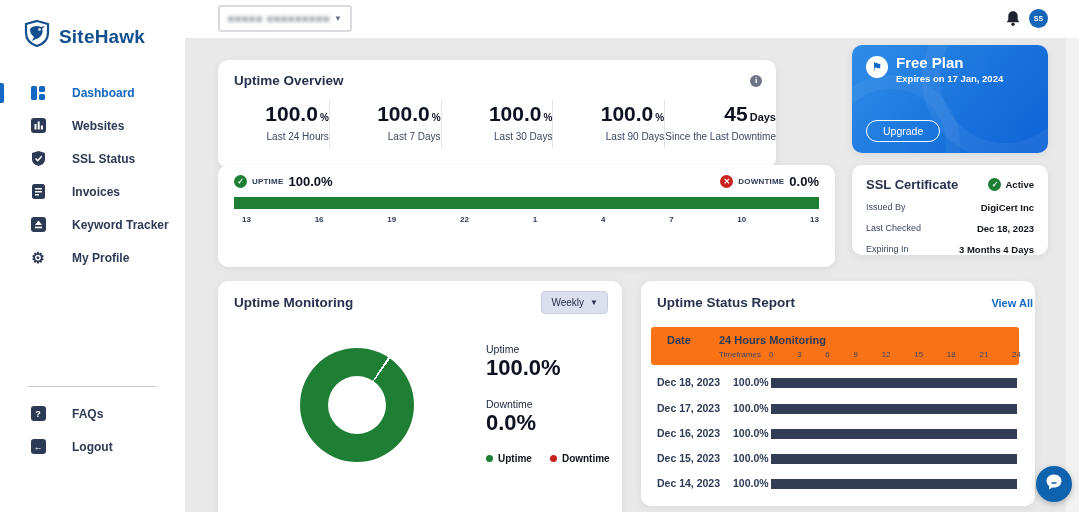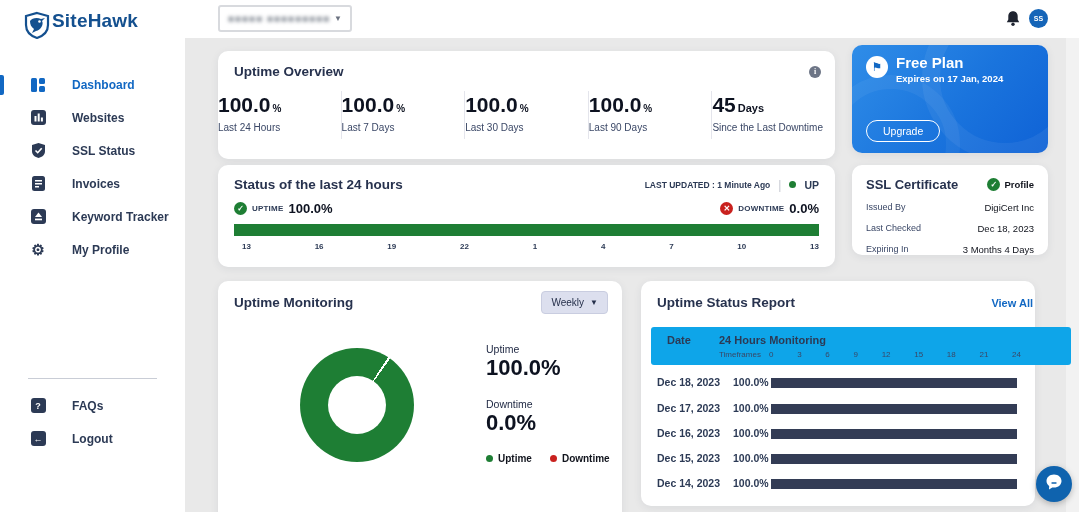--- a/index.html
+++ b/index.html
@@ -1,21 +1,21 @@
 <!DOCTYPE html>
 <html><head>
 <meta charset="utf-8">
 <style>
   * { margin:0; padding:0; box-sizing:border-box; }
   html,body { width:1079px; height:512px; overflow:hidden;
     font-family:"Liberation Sans", sans-serif; background:#ffffff; color:#2c3a55; }
 
   
   #sidebar { position:absolute; left:0; top:0; width:185px; height:512px; background:#fff; z-index:5; }
-  .logo-row { display:flex; align-items:flex-start; padding:10px 0 0 22px; }
+  .logo-row { display:flex; align-items:flex-end; gap:7px; padding:18px 0 0 22px; }
   .logo-text { font-size:19px; font-weight:bold; color:#14508f; letter-spacing:.2px; }
   #nav { margin-top:28px; }
   .nav-item { display:flex; align-items:center; gap:26px; height:33px; padding-left:30px;
     font-size:12px; font-weight:bold; color:#2c3a55; cursor:pointer; position:relative; }
   .nav-item.active { color:#1268c3; }
   .active-bar { position:absolute; left:0; top:7px; width:4px; height:20px; background:#1268c3; border-radius:0 2px 2px 0; }
   .ico-box { width:16px; height:16px; display:flex; align-items:center; justify-content:center; }
   .sq { width:15px; height:15px; background:#2c3a55; border-radius:3px; color:#fff;
     display:flex; align-items:center; justify-content:center; font-size:9px; font-weight:bold; }
   #sidebar-divider { margin:14px 28px 0 28px; border:none; border-top:1px solid #c9cdd6; }
@@ -34,26 +34,26 @@
     background:#1565b8; color:#fff; font-size:7px; font-weight:bold;
     display:flex; align-items:center; justify-content:center; cursor:pointer; }
 
   
   #main { position:absolute; left:185px; top:38px; width:894px; height:474px; background:#e9e9e9; }
   #scroll-track { position:absolute; right:0; top:0; width:13px; height:474px; background:#f2f2f2; }
   .card { position:absolute; background:#fff; border-radius:10px; box-shadow:0 2px 8px rgba(40,50,80,.08); }
   .card-title { font-size:13.5px; font-weight:bold; color:#27324e; }
 
   
-  #overview-card { left:33px; top:13px; width:617px; height:108px; }
+  #overview-card { left:33px; top:22px; width:558px; height:108px; }
   #overview-card .head { display:flex; justify-content:space-between; align-items:center; padding:13px 14px 0 16px; }
   .info-ico { width:12px; height:12px; border-radius:50%; background:#6d7586; color:#fff; font-size:8px;
     font-weight:bold; display:flex; align-items:center; justify-content:center; font-family:"Liberation Serif",serif; }
   #stats-row { display:flex; margin-top:12px; }
-  .stat { flex:1; text-align:left; border-right:1px solid #e4e5ec; padding:2px 0 6px 0; }
+  .stat { flex:1; text-align:right; border-right:1px solid #e4e5ec; padding:2px 0 6px 0; }
   .stat:last-child { border-right:none; }
   .stat-value { font-size:21px; font-weight:bold; color:#0d1220; }
   .stat-unit { font-size:10px; font-weight:bold; color:#0d1220; margin-left:2px; }
   .stat-label { font-size:10px; color:#3a4766; margin-top:5px; }
 
   
   #plan-card { left:667px; top:7px; width:196px; height:108px; border-radius:10px; overflow:hidden;
     background:linear-gradient(130deg,#2f8de8 0%,#1a74dd 55%,#0f62d6 100%); color:#fff; }
   #plan-card::before { content:""; position:absolute; width:130px; height:130px; border-radius:50%;
     border:18px solid rgba(255,255,255,.06); right:-40px; top:-50px; }
@@ -93,21 +93,21 @@
   #ticks-row { display:flex; justify-content:space-between; margin:6px 16px 0 16px; }
   .tick { font-size:8px; font-weight:bold; color:#2c3a55;margin-left:8px; }
 
   
   #ssl-card { left:667px; top:127px; width:196px; height:90px; }
   #ssl-card .head { display:flex; justify-content:space-between; align-items:center; padding:12px 14px 0 14px; }
   #ssl-card .card-title { font-size:13px; }
   .ssl-status { display:flex; align-items:center; gap:4px; font-size:9.5px; font-weight:bold; color:#10131c; }
   .ssl-row { display:flex; justify-content:space-between; padding:0 14px; margin-top:10px; }
   .ssl-label { font-size:9px; color:#3a4766; }
-  .ssl-value { font-size:9.5px; font-weight:normal; color:#10131c; }
+  .ssl-value { font-size:9.5px; font-weight:bold; color:#10131c; }
 
   
   #monitoring-card { left:33px; top:243px; width:404px; height:289px; }
   #monitoring-card .head { display:flex; justify-content:space-between; align-items:flex-start; padding:14px 14px 0 16px; }
   #weekly-btn { background:#dcdfee; border:1px solid #c9cde0; border-radius:4px; padding:5px 9px;
     font-size:10px; color:#252f4a; cursor:pointer; display:flex; gap:6px; align-items:center;
     font-family:"Liberation Sans",sans-serif; margin-top:-4px; }
   #donut { position:absolute; left:82px; top:67px; width:114px; height:114px; border-radius:50%;
     background:conic-gradient(#1e7e34 0deg 33deg, #ffffff 33deg 35.5deg, #1e7e34 35.5deg 360deg); }
   #donut::after { content:""; position:absolute; left:28px; top:28px; width:58px; height:58px;
@@ -116,21 +116,21 @@
   .dt-label { font-size:10.5px; color:#222b45; }
   .dt-value { font-size:22px; font-weight:bold; color:#0d1220; }
   #downtime-block { margin-top:17px; }
   #legend { position:absolute; left:268px; top:172px; display:flex; gap:18px; }
   .legend-item { display:flex; align-items:center; gap:5px; font-size:10px; font-weight:bold; color:#10131c; }
 
   
   #report-card { left:456px; top:243px; width:394px; height:225px; }
   #report-card .head { display:flex; justify-content:space-between; align-items:center; padding:14px 2px 0 16px; }
   #view-all { font-size:11px; font-weight:bold; color:#1268c3; cursor:pointer; }
-  #table-head { position:absolute; left:10px; top:46px; width:420px; height:38px; background:#0ea5e9; border-radius:3px; }
+  #table-head { position:absolute; left:10px; top:46px; width:368px; height:38px; background:#f97316; border-radius:3px; }
   #col-date { position:absolute; left:16px; top:7px; font-size:11px; font-weight:bold; color:#2c3a55; }
   #col-monitoring { position:absolute; left:68px; top:7px; font-size:11px; font-weight:bold; color:#2c3a55; }
   #timeframes-label { position:absolute; left:68px; top:23px; font-size:8px; color:#3a4766; }
   #tf-ticks { position:absolute; left:118px; top:23px; width:252px; display:flex; justify-content:space-between; }
   .tf-tick { font-size:8px; color:#3a4766; }
   .report-row { position:absolute; left:10px; width:374px; height:20px; }
   .rr-date { position:absolute; left:6px; top:3px; font-size:10.5px; font-weight:bold; color:#2c3a55; }
   .rr-pct { position:absolute; left:82px; top:3px; font-size:10.5px; font-weight:bold; color:#2c3a55; }
   .rr-bar { position:absolute; left:120px; top:5px; width:246px; height:10px; background:#333c55; overflow:hidden; }
   .rr-fill { height:100%; background:#1e7e34; }
@@ -287,29 +287,20 @@
         </span>
       <span>
         <div id="plan-name">Free Plan</div>
         <div id="plan-expiry">Expires on 17 Jan, 2024</div>
       </span>
     </div>
     <button id="upgrade-btn">Upgrade</button>
   </div>
 
   <div class="card" id="status-card">
-    <div class="head">
-      <span class="card-title">Status of the last 24 hours</span>
-      <span class="status-meta">
-        <span id="last-updated">LAST UPDATED : 1 Minute Ago</span>
-        <span class="meta-sep">|</span>
-        <span class="dot dot-green"></span>
-        <span id="up-state">UP</span>
-      </span>
-    </div>
     <div class="ud-row">
       <span class="ud-item">
         <span class="mini-badge bg-green">
             <span>✓</span>
           </span>
         <span class="ud-label">UPTIME</span>
         <span class="ud-value">100.0%</span>
       </span>
       <span class="ud-item">
         <span class="mini-badge bg-red">
@@ -333,21 +324,21 @@
     </div>
   </div>
 
   <div class="card" id="ssl-card">
     <div class="head">
       <span class="card-title">SSL Certificate</span>
       <span class="ssl-status">
         <span class="mini-badge bg-green">
             <span>✓</span>
           </span>
-        <span>Profile</span>
+        <span>Active</span>
       </span>
     </div>
     <div class="ssl-row">
       <span class="ssl-label">Issued By</span>
       <span class="ssl-value">DigiCert Inc</span>
     </div>
     <div class="ssl-row">
       <span class="ssl-label">Last Checked</span>
       <span class="ssl-value">Dec 18, 2023</span>
     </div>

